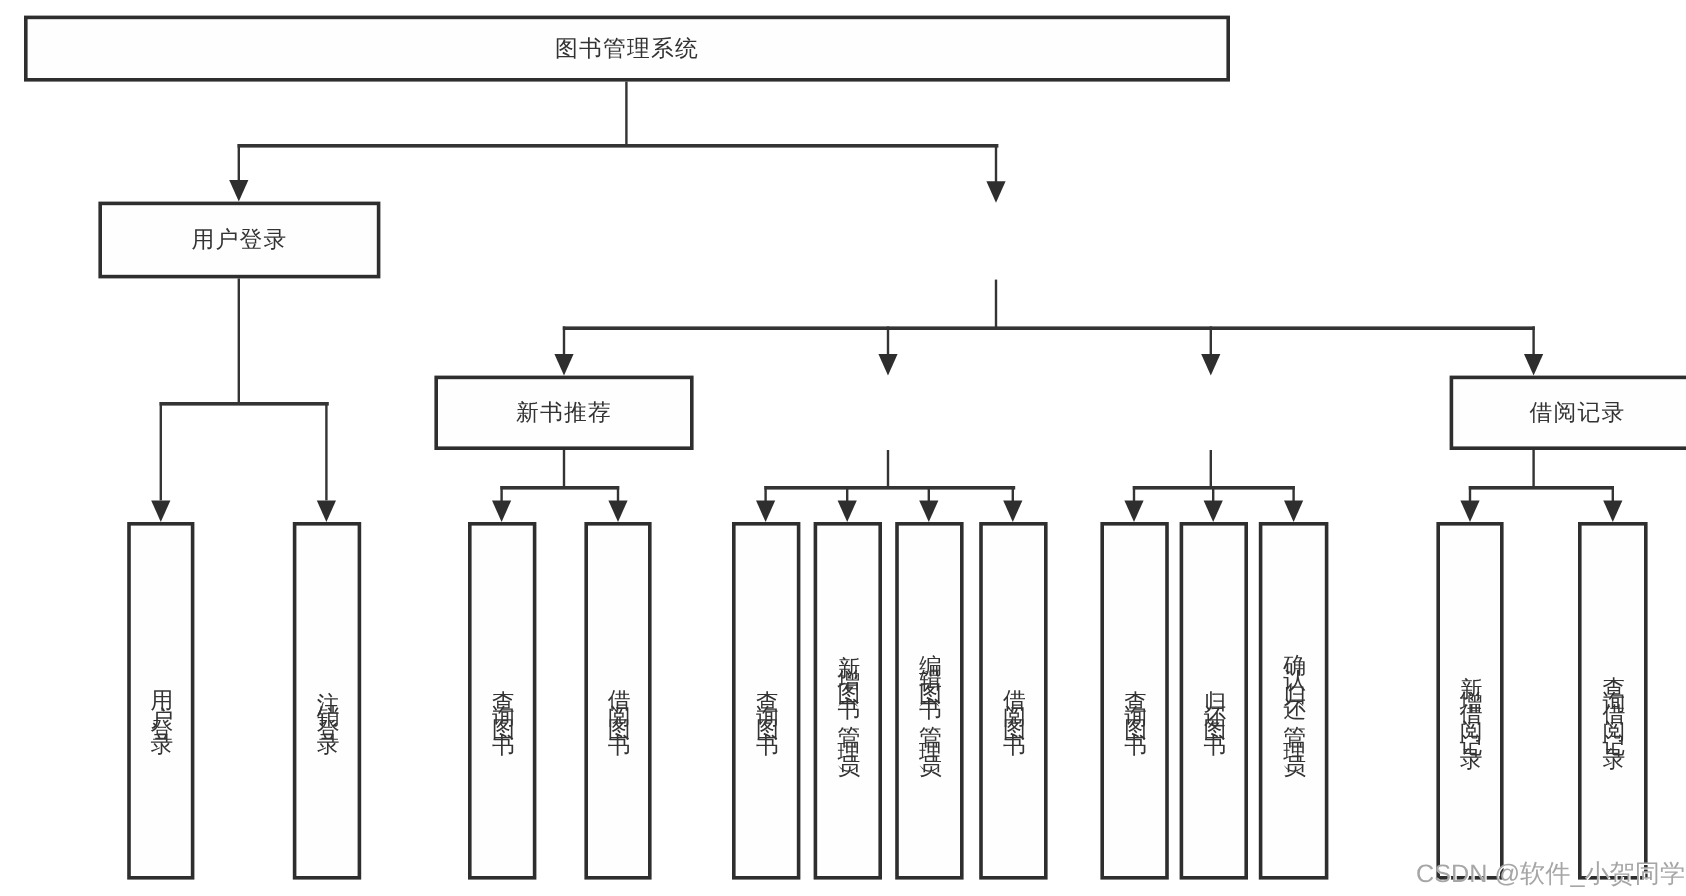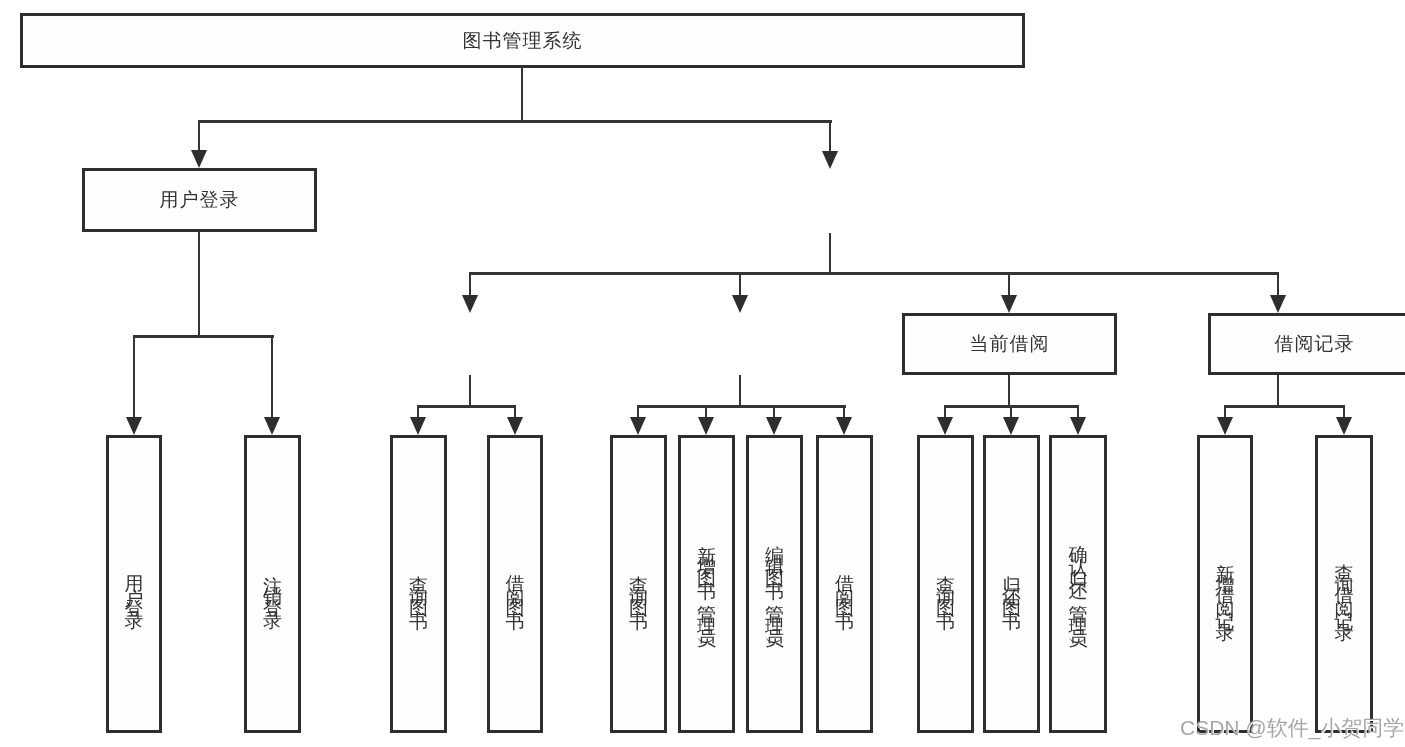--- a/index.html
+++ b/index.html
@@ -56,25 +56,25 @@
 
   <div class="box" style="left:20px;top:13px;width:1005px;height:55px">
     <span>图书管理系统</span>
   </div>
 
   <div class="box" style="left:82px;top:168px;width:235px;height:64px">
     <span>用户登录</span>
   </div>
 
 
+  <div class="box" style="left:362px;top:313px;width:216px;height:62px">
+    <span>新书推荐</span>
+  </div>
 
 
-  <div class="box" style="left:902px;top:313px;width:215px;height:62px">
-    <span>当前借阅</span>
-  </div>
 
   <div class="box" style="left:1208px;top:313px;width:213px;height:62px">
     <span>借阅记录</span>
   </div>
 
   <div class="box leaf" style="left:106px;top:435px;width:56px;height:298px">
     <span class="vtext">用户登录</span>
   </div>
 
   <div class="box leaf" style="left:244px;top:435px;width:57px;height:298px">

